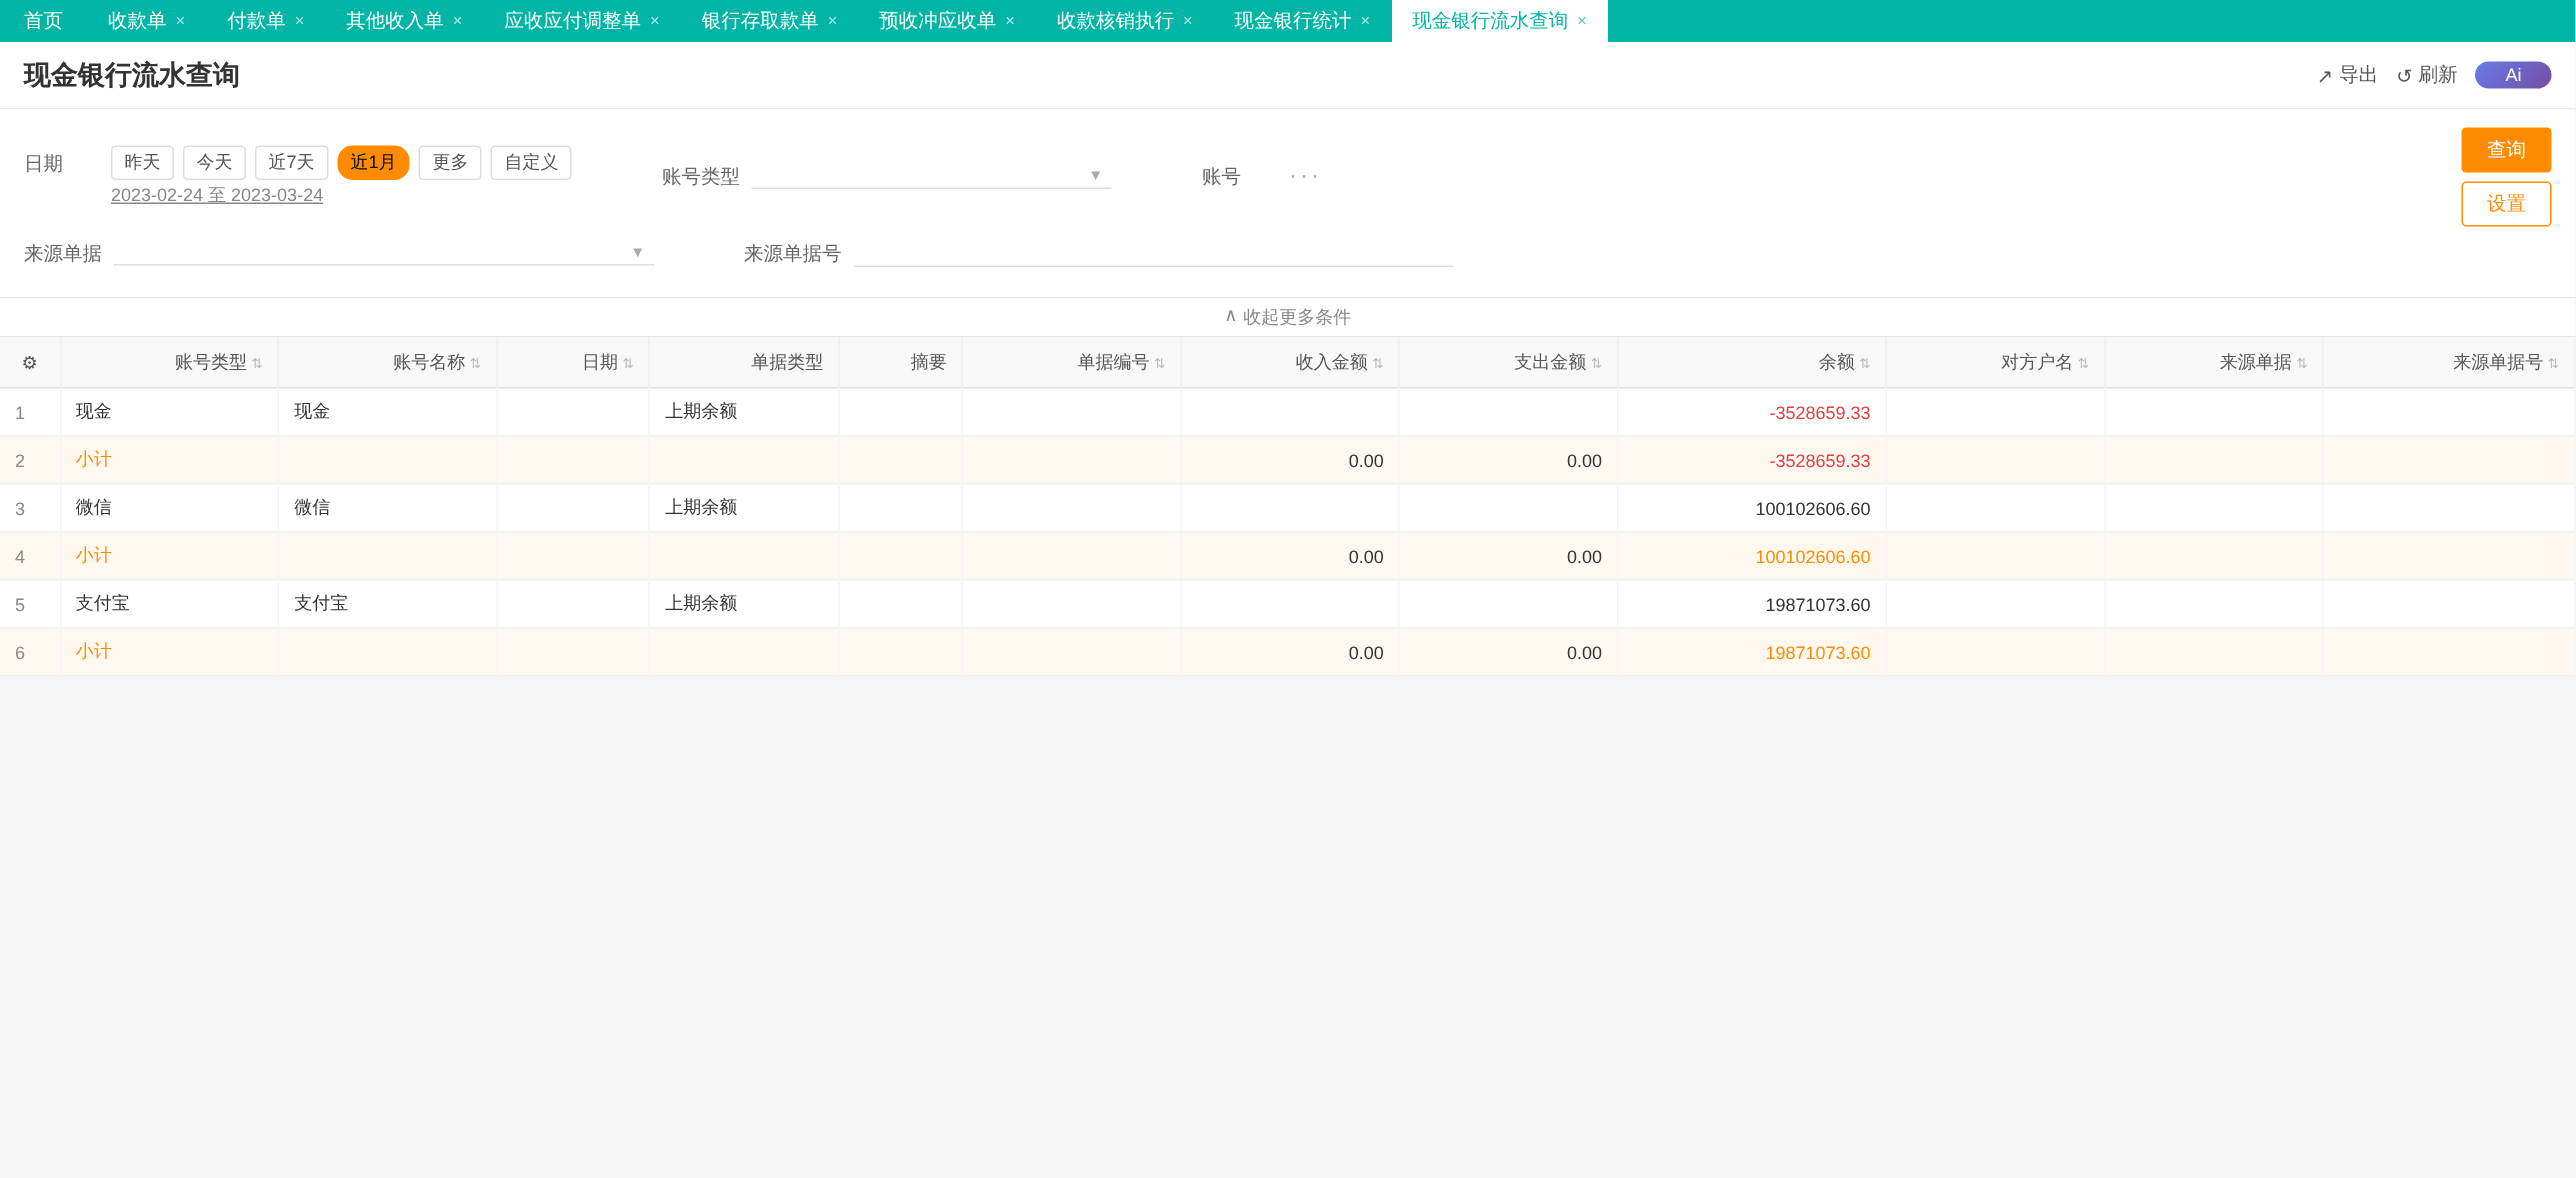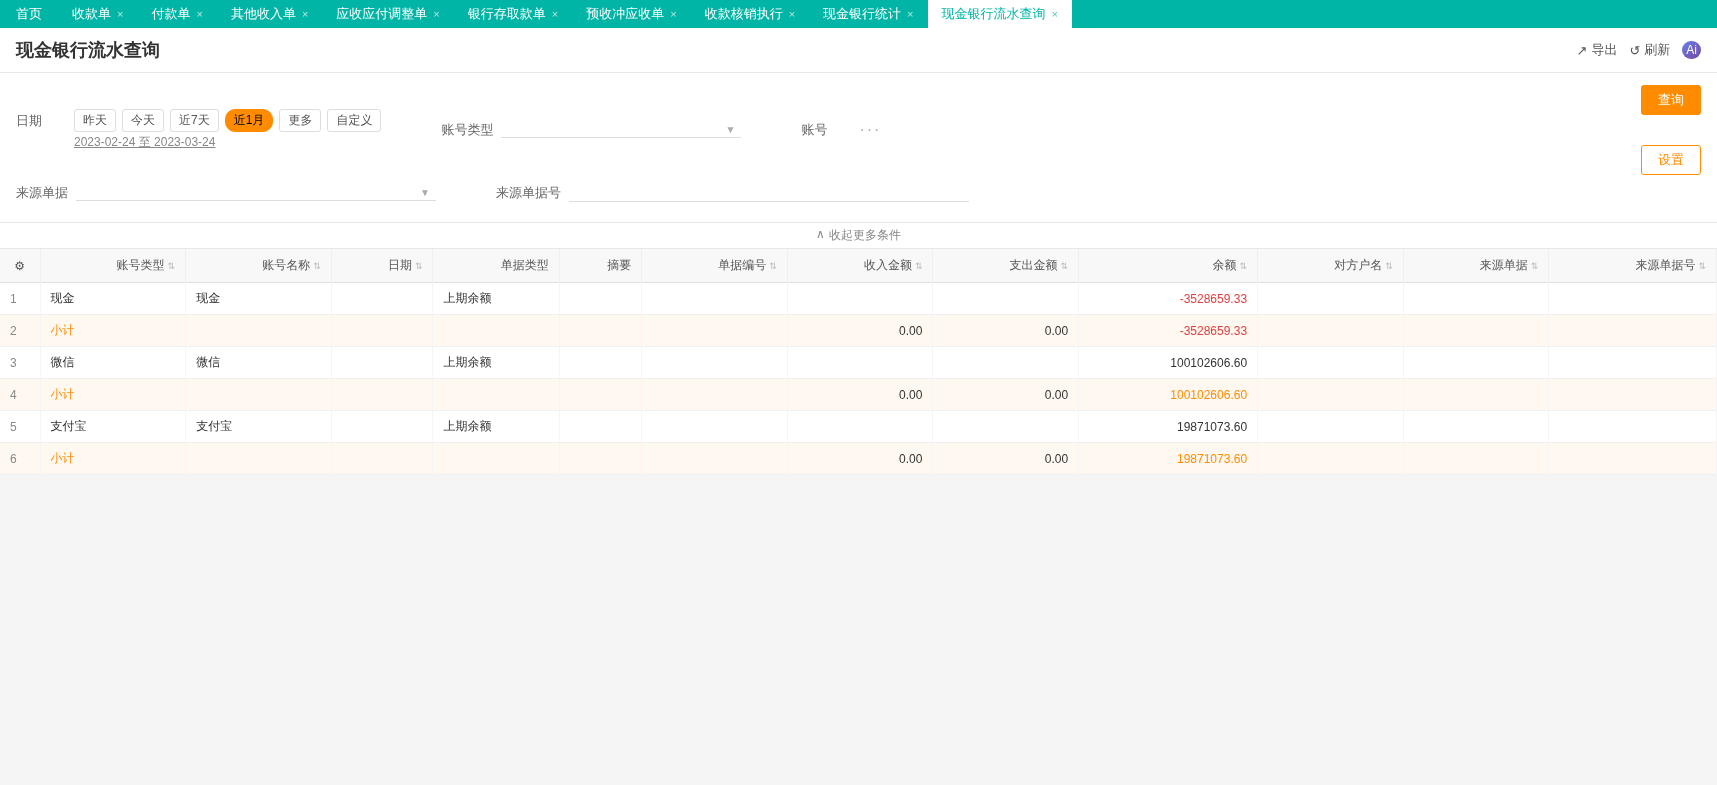--- a/index.html
+++ b/index.html
@@ -68,21 +68,21 @@
       gap: 4px;
       cursor: pointer;
       color: #555;
       font-size: 13px;
     }
 
     
     .ai-badge {
       background: linear-gradient(135deg, #667eea, #764ba2);
       color: #fff;
-      padding: 2px 4px;
+      padding: 2px 20px;
       border-radius: 10px;
       font-size: 12px;
       cursor: pointer;
     }
 
     
     .filter-area {
       background: #fff;
       padding: 12px 16px;
       border-bottom: 1px solid #e8e8e8;
@@ -168,21 +168,20 @@
       font-size: 13px;
     }
     .action-btn-settings {
       background: #fff;
       color: #ff8c00;
       border: 1px solid #ff8c00;
       padding: 5px 16px;
       border-radius: 3px;
       cursor: pointer;
       font-size: 13px;
-      margin-top: 24px;
     }
     .collapse-bar {
       display: flex;
       justify-content: center;
       padding: 4px 0;
       cursor: pointer;
       color: #888;
       font-size: 12px;
       gap: 4px;
       background: #fff;

